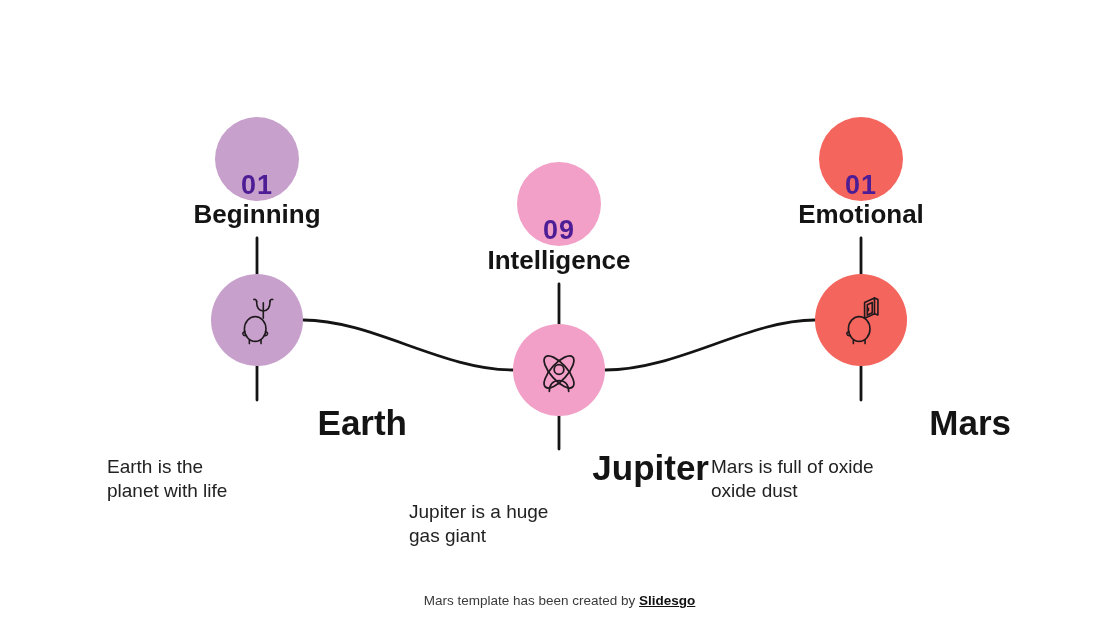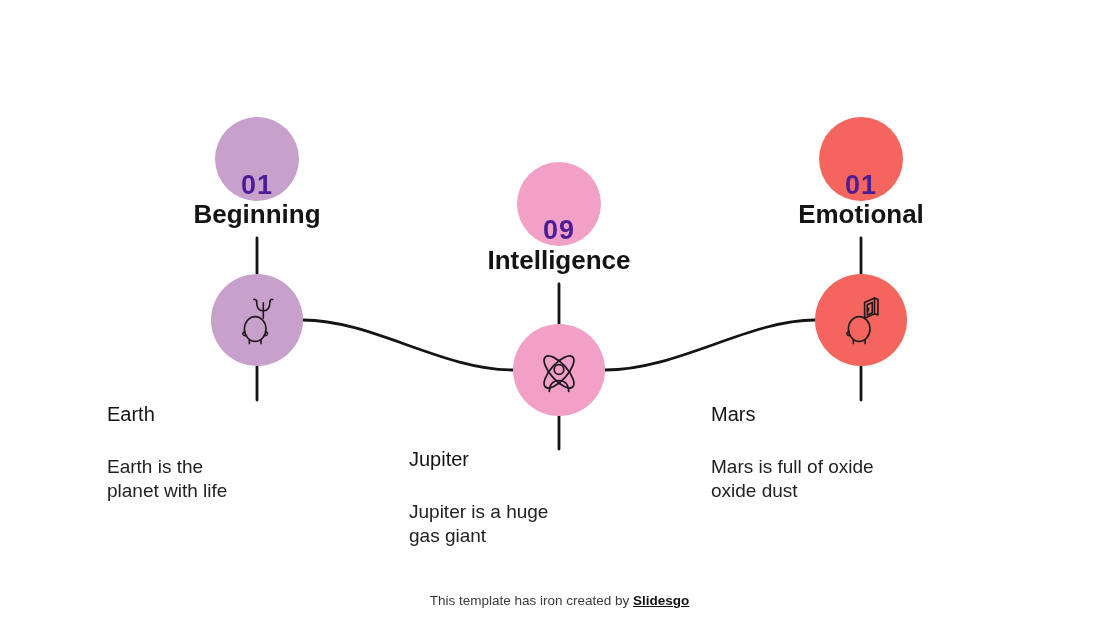--- a/index.html
+++ b/index.html
@@ -26,21 +26,21 @@
   .stage-2{left:409px;top:245px;}
   .stage-3{left:711px;top:199px;}
   .icon-circle{
     position:absolute;width:92px;height:92px;border-radius:50%;
     display:flex;align-items:center;justify-content:center;
   }
   .icon-1{left:211px;top:274px;}
   .icon-2{left:513px;top:324px;}
   .icon-3{left:815px;top:274px;}
   .icon-circle svg{stroke:#201a1e;fill:none;stroke-width:1.8;stroke-linecap:round;stroke-linejoin:round;}
-  .planet-name{position:absolute;width:300px;text-align:left;font-size:20px;font-weight:400;color:#141414;}
+  .planet-name{position:absolute;width:300px;text-align:right;font-size:35px;font-weight:700;color:#141414;}
   .planet-1{left:107px;top:403px;}
   .planet-2{left:409px;top:448px;}
   .planet-3{left:711px;top:403px;}
   .planet-desc{
     position:absolute;width:300px;font-size:19px;line-height:23.5px;
     color:#222222;white-space:pre-line;
   }
   .desc-1{left:107px;top:455px;}
   .desc-2{left:409px;top:500px;}
   .desc-3{left:711px;top:455px;}
@@ -118,16 +118,16 @@
       <path d="M37 24.5 V13 L42.5 10.5 V22 Z"></path>
       <path d="M45 5.5 L48.8 7.3 V24.5 L45 23"></path>
       <path d="M38.2 17 v2.6"></path>
     </svg>
   </div>
   <div class="planet-name planet-3">Mars</div>
   <div class="planet-desc desc-3">Mars is full of oxide
 oxide dust</div>
 
   <div class="footer">
-    <span>This template has iron created by </span><span class="brand">Slidesgo</span>
+    <span>Mars template has been created by </span><span class="brand">Slidesgo</span>
   </div>
 
 </div>
 
 </body></html>

